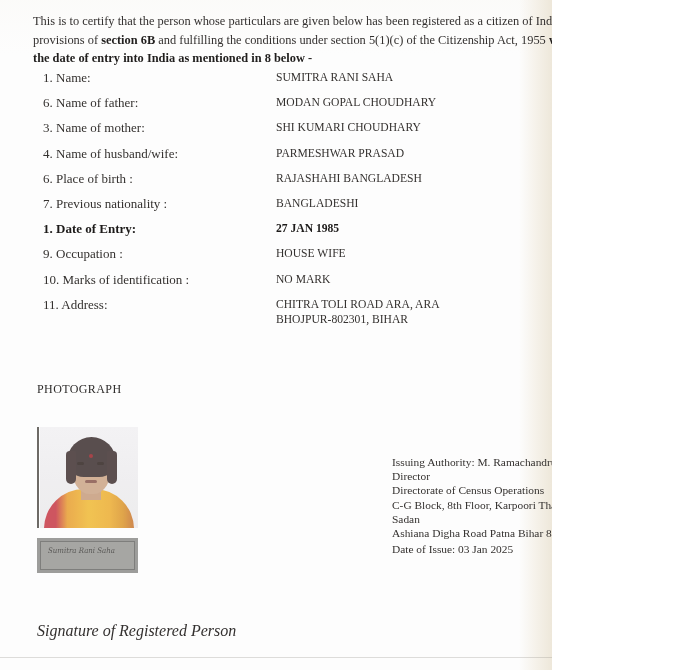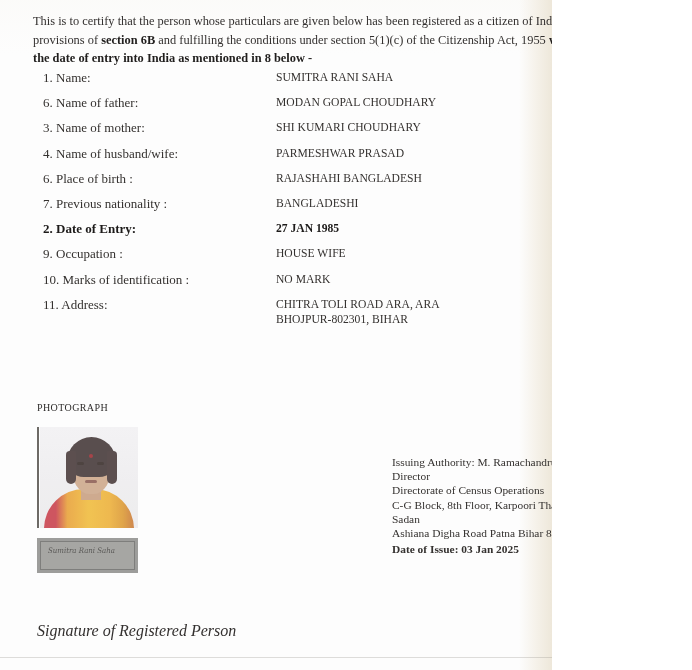--- a/index.html
+++ b/index.html
@@ -67,22 +67,22 @@
     color: #34312f;
     white-space: pre-line;
   }
   .frow.bold .flabel,
   .frow.bold .fvalue { font-weight: bold; color: #1d1b1a; }
 
   
   .photo-heading {
     position: absolute;
     left: 37px;
-    top: 402px;
-    font-size: 10px;
+    top: 382px;
+    font-size: 12px;
     letter-spacing: 0.4px;
     color: #2e2c2b;
   }
   .photo-wrap {
     position: absolute;
     left: 37px;
     top: 427px;
     width: 101px;
     height: 101px;
   }
@@ -212,21 +212,20 @@
     color: #34312f;
     white-space: pre-line;
   }
   .issue-date {
     position: absolute;
     left: 392px;
     top: 542px;
     font-size: 11.4px;
     line-height: 14.2px;
     color: #34312f;
-    font-weight: bold;
   }
 
   
   .bottom-rule {
     position: absolute;
     left: 0px;
     top: 657px;
     width: 692px;
     height: 1px;
     background: rgba(150,146,140,0.30);
@@ -258,21 +257,21 @@
     </div>
     <div class="frow">
       <span class="flabel">6. Place of birth :</span>
       <span class="fvalue">RAJASHAHI BANGLADESH</span>
     </div>
     <div class="frow">
       <span class="flabel">7. Previous nationality :</span>
       <span class="fvalue">BANGLADESHI</span>
     </div>
     <div class="frow bold">
-      <span class="flabel">2. Date of Entry:</span>
+      <span class="flabel">1. Date of Entry:</span>
       <span class="fvalue">27 JAN 1985</span>
     </div>
     <div class="frow">
       <span class="flabel">9. Occupation :</span>
       <span class="fvalue">HOUSE WIFE</span>
     </div>
     <div class="frow">
       <span class="flabel">10. Marks of identification :</span>
       <span class="fvalue">NO MARK</span>
     </div>

